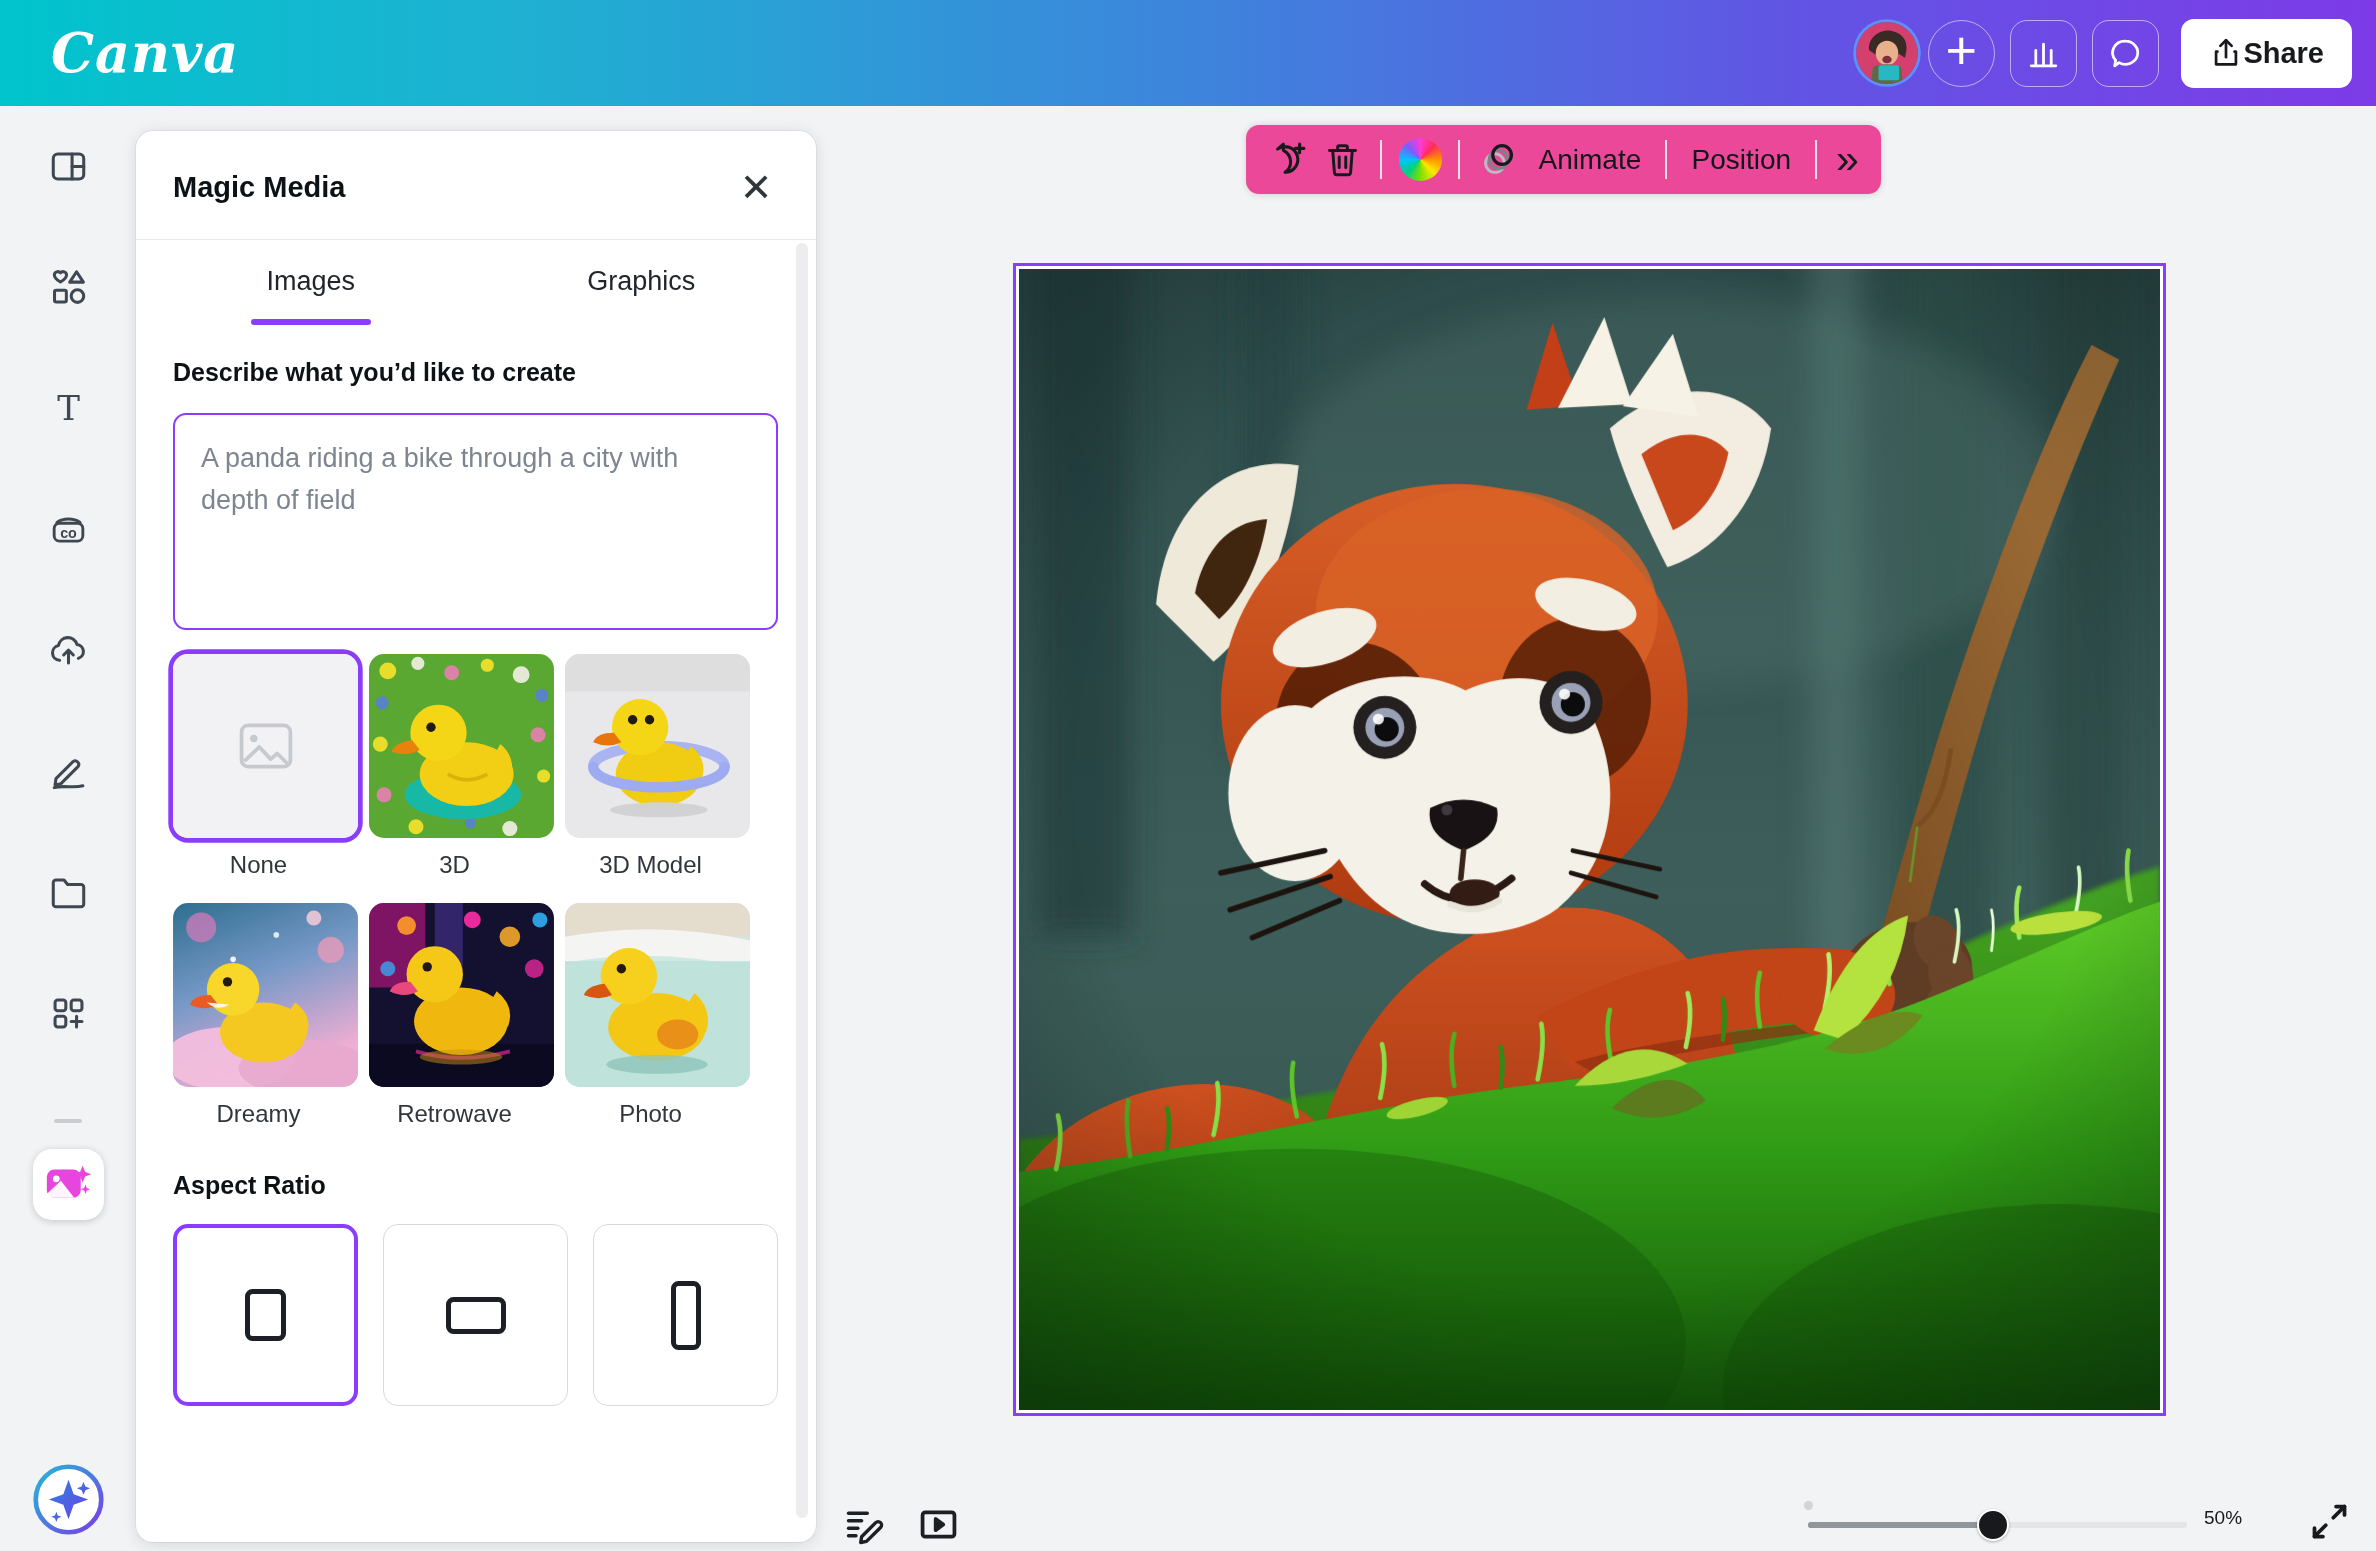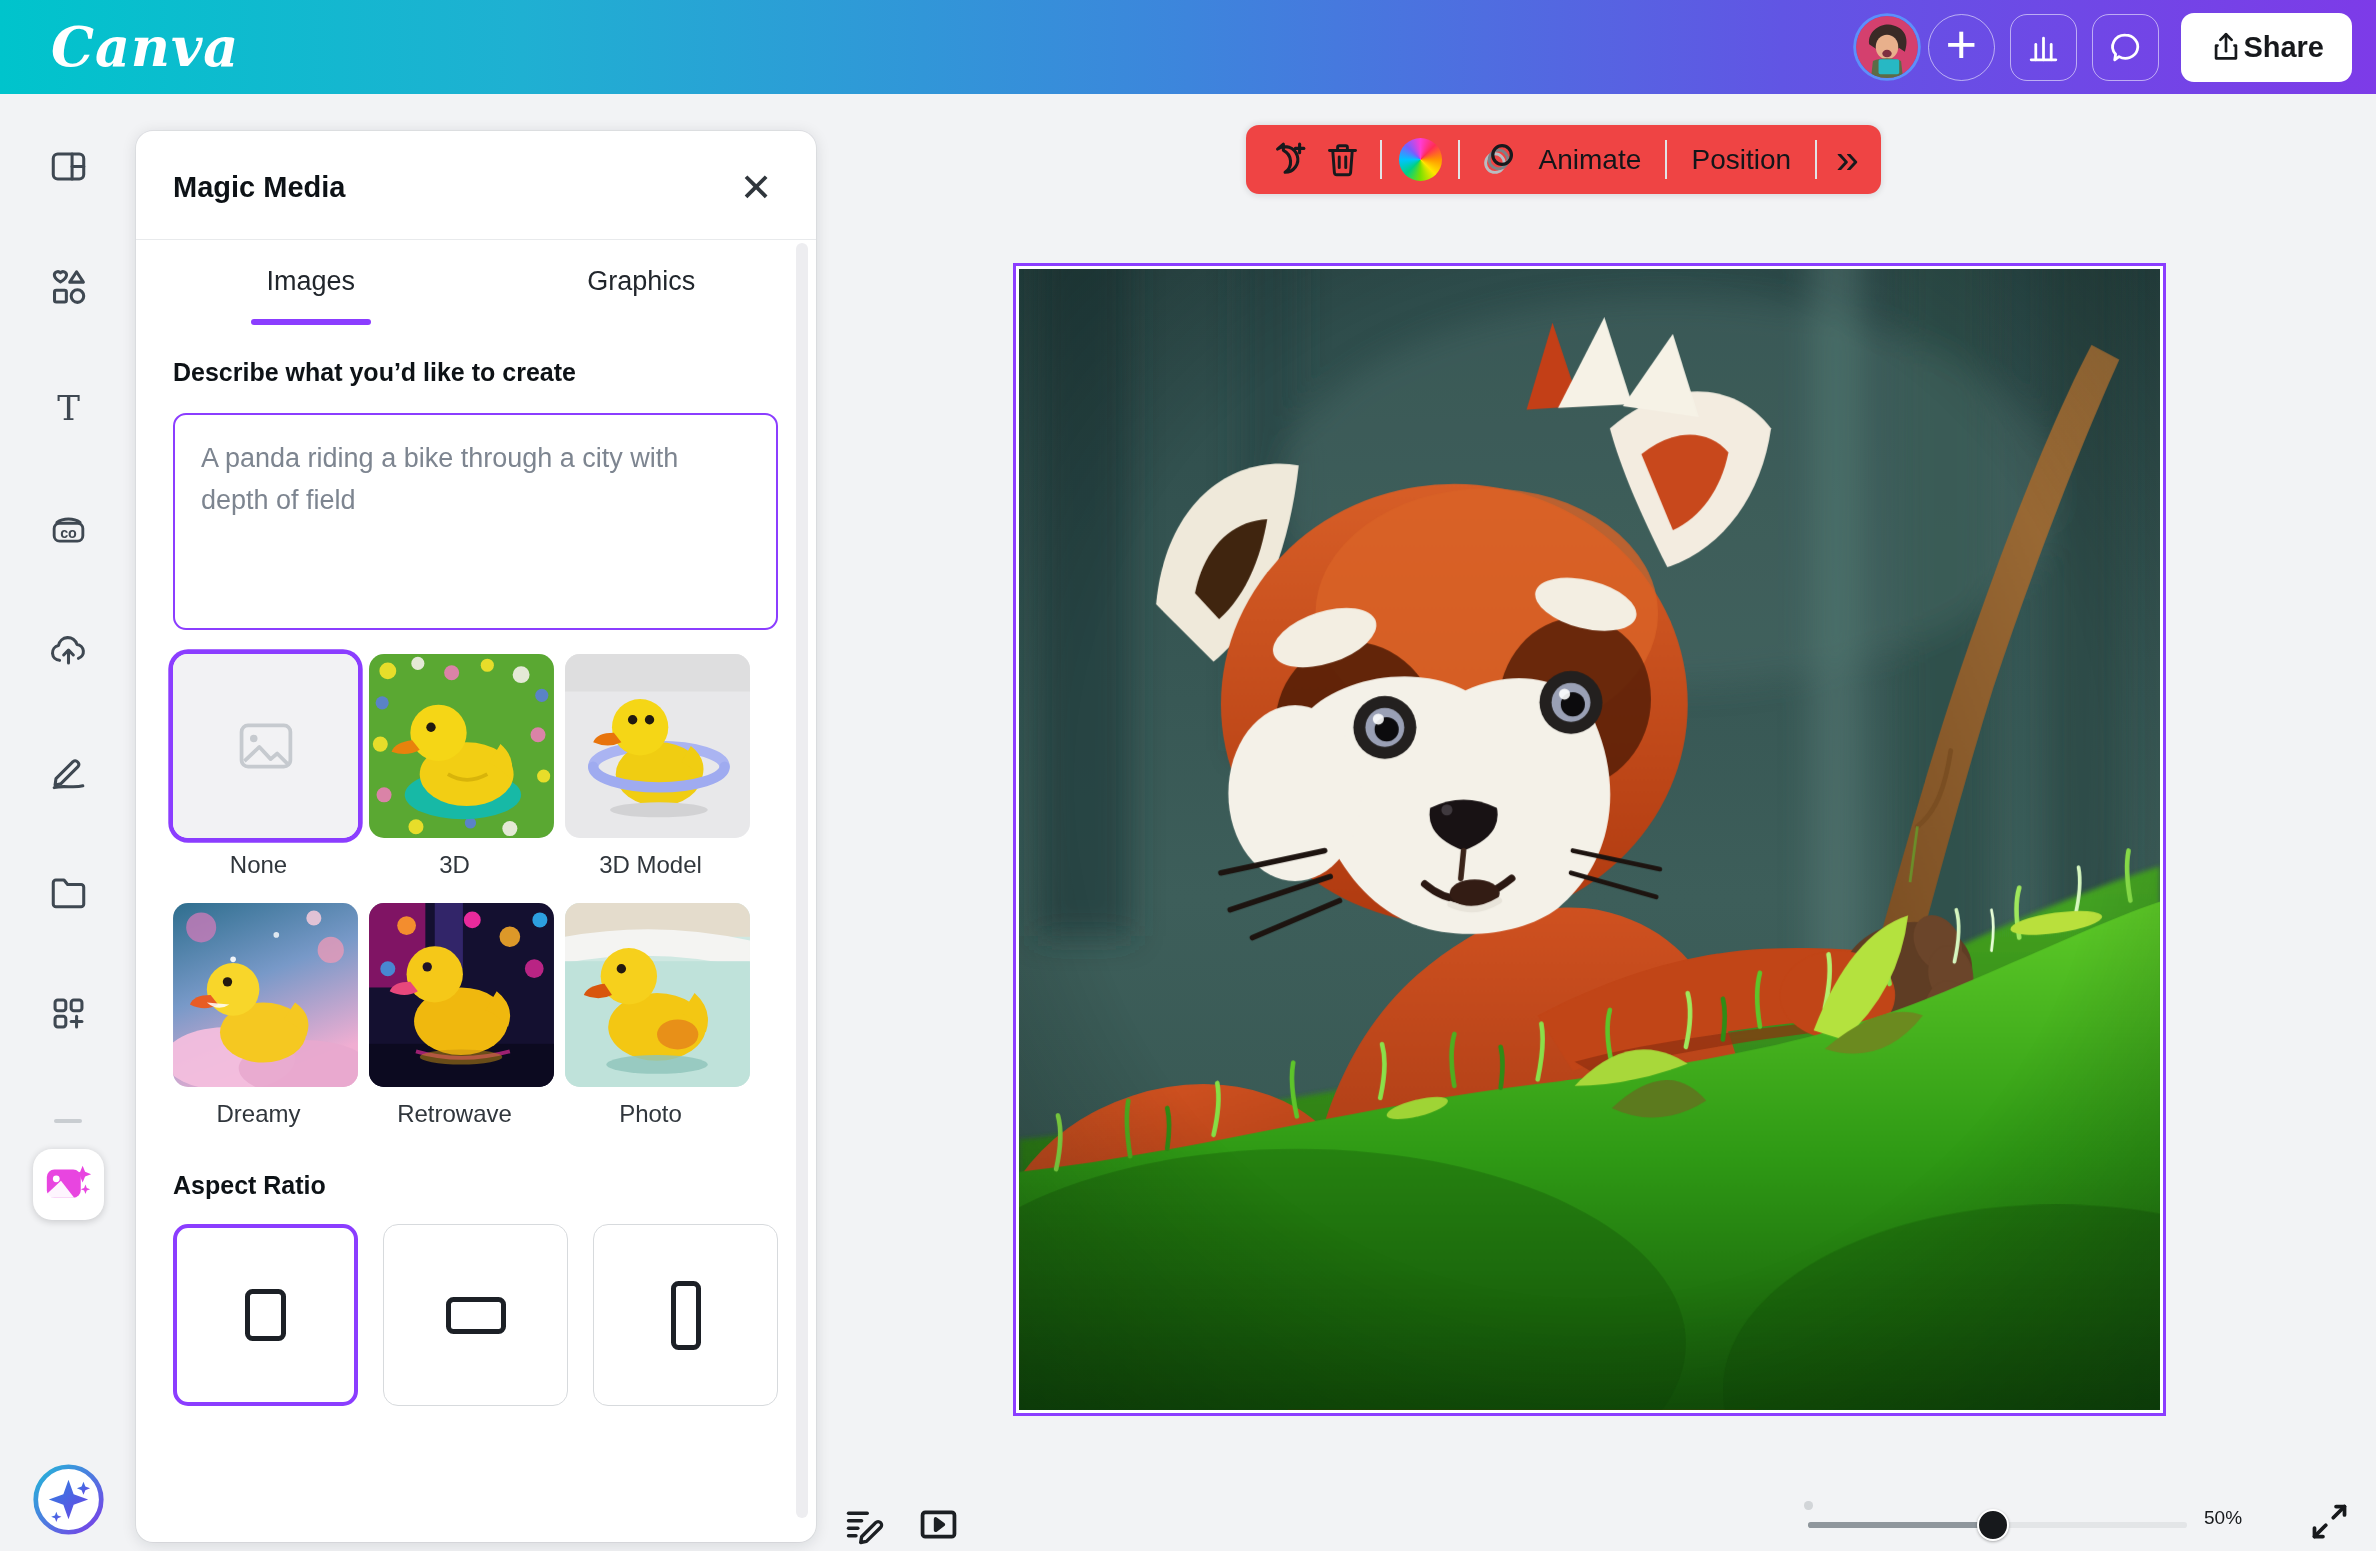--- a/index.html
+++ b/index.html
@@ -1,21 +1,21 @@
 <!DOCTYPE html>
 <html style="font-size:15px"><head>
 <meta charset="utf-8">
 <style>
   * { box-sizing: border-box; }
   html,body { margin:0; padding:0; width:2376px; height:1552px; }
   body { position:relative; overflow:hidden; background:#f2f3f5;
          font-family:"Liberation Sans", sans-serif; color:#0d1216; }
 
   
-  .topbar { position:absolute; left:0; top:0; width:2376px; height:94px;
+  .topbar { position:absolute; left:0; top:0; width:2376px; height:106px;
     background:linear-gradient(90deg,#00c4cc 0%,#1fb0d2 22%,#3d85dc 50%,#6155e4 75%,#7d3be8 100%);
     display:flex; align-items:center; padding:0 24px 0 51px; z-index:40;text-align:right; }
   .logo { color:#fff; font-family:"DejaVu Serif", serif; font-style:italic; font-weight:700;
     font-size:54px; letter-spacing:0.9px; cursor:pointer; }
   .topbar-right { margin-left:auto; display:flex; align-items:center; gap:15px; }
   .avatar { width:62px; height:62px; border-radius:50%; overflow:hidden; flex:none;
     box-shadow:0 0 0 2.8px rgba(90,160,255,.8); margin-right:-5.6px; z-index:2; }
   .circle-btn { width:67px; height:67px; border-radius:50%; border:1.9px solid rgba(255,255,255,.55);
     display:flex; align-items:center; justify-content:center; color:#fff; cursor:pointer; }
   .plus-glyph { font-size:54px; font-weight:300; line-height:1; margin-top:-5.6px; }
@@ -65,21 +65,21 @@
   .aspect-card { width:185px; height:182px; background:#fff; border:1.9px solid #d7dadd; border-radius:15px;
     display:flex; align-items:center; justify-content:center; cursor:pointer; }
   .aspect-card.selected { border:4.7px solid #8b3dff; }
   .shape-square { width:41px; height:52px; border:5.6px solid #1c2026; border-radius:7.5px; }
   .shape-landscape { width:60px; height:37px; border:5.6px solid #1c2026; border-radius:7.5px; }
   .shape-portrait { width:30px; height:69px; border:5.6px solid #1c2026; border-radius:7.5px; }
   .panel-scroll { position:absolute; right:8.4px; top:112px; bottom:24px; width:12px;
     border-radius:6.6px; background:#ededf0; cursor:pointer; }
 
   
-  .fl-toolbar { position:absolute; left:1246px; top:125px; height:69px; background:#ef4444; border-radius:13px;
+  .fl-toolbar { position:absolute; left:1246px; top:125px; height:69px; background:#ec4899; border-radius:13px;
     box-shadow:0 0.9px 7.5px rgba(20,24,30,.14); display:flex; align-items:center; padding:0 15px; z-index:15; }
   .tb-btn { width:54px; height:54px; display:flex; align-items:center; justify-content:center;
     color:#17191c; cursor:pointer; border-radius:9.4px; }
   .tb-divider { width:1.9px; height:39px; background:#e2e4e7; margin:0 11.2px; }
   .color-wheel { width:43px; height:43px; border-radius:50%;
     background:conic-gradient(#ff3bd4,#ff2d55,#ff9500,#ffe600,#7be000,#00d084,#00c4ff,#7b5cff,#ff3bd4); }
   .tb-label { font-size:28px; color:#121519; padding:0 13px; cursor:pointer; }
   .chevrons { font-size:41px; color:#17191c; padding:0 7.5px; cursor:pointer; line-height:1; }
 
   

